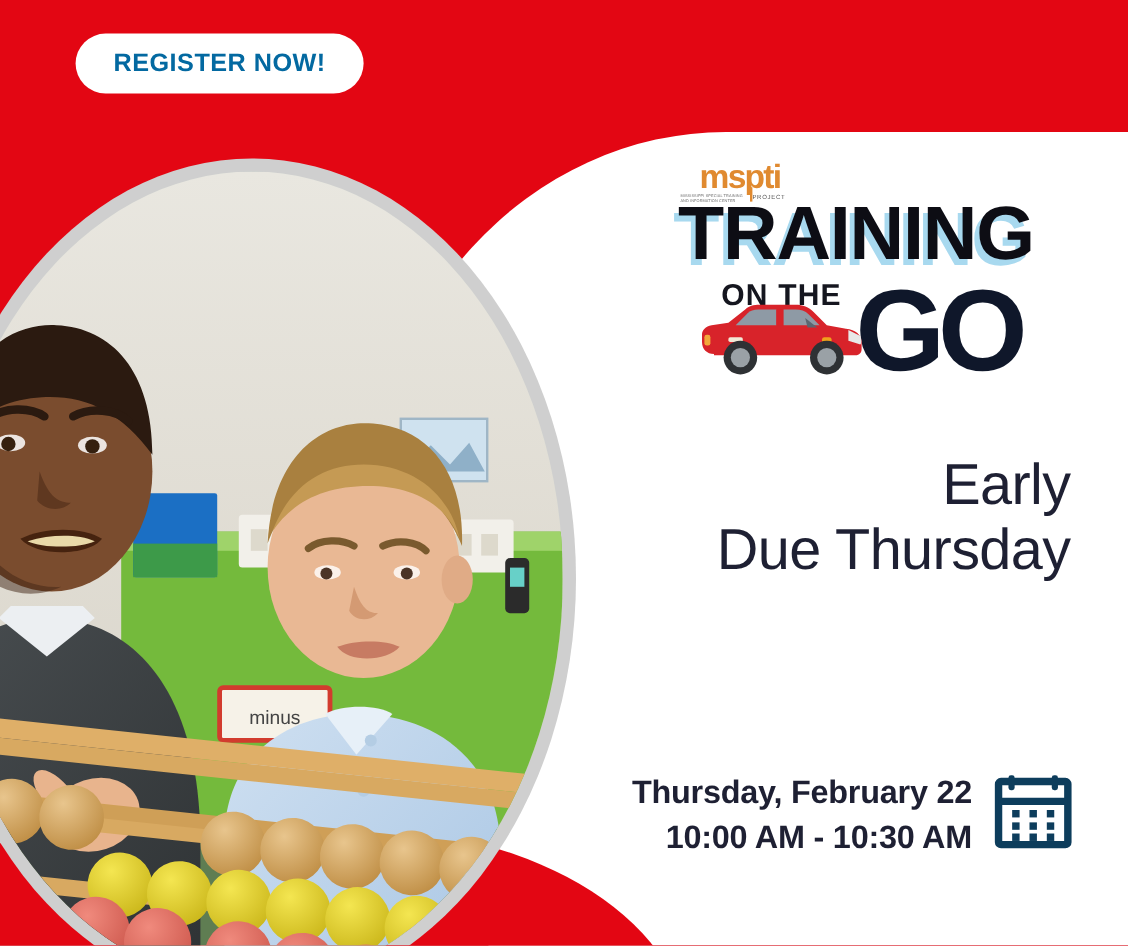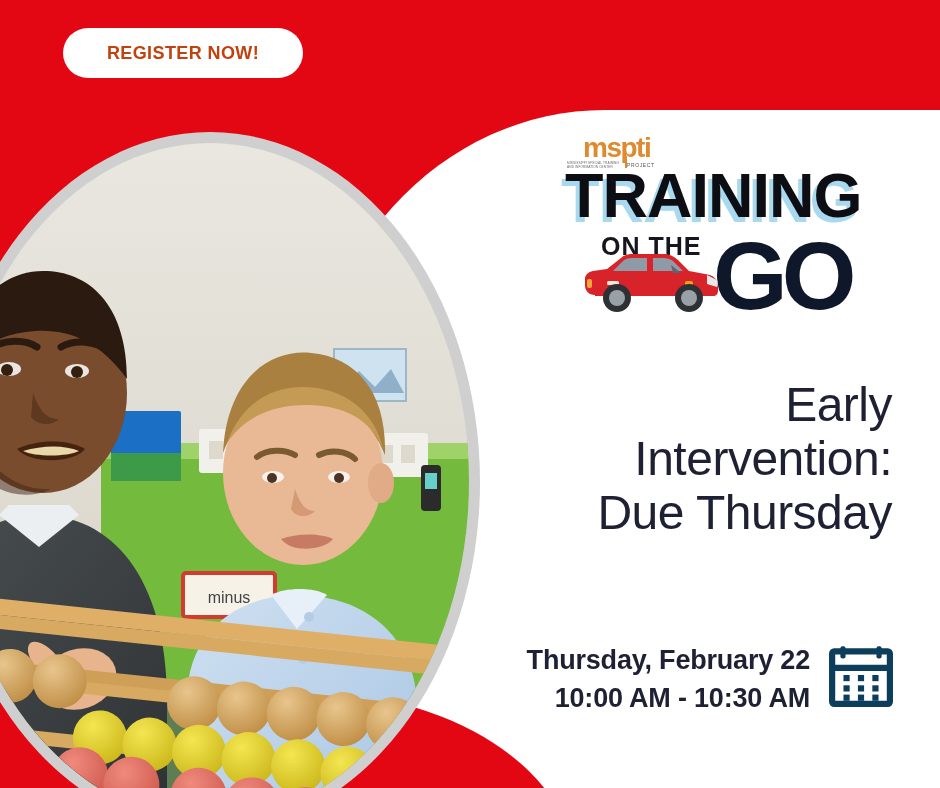--- a/index.html
+++ b/index.html
@@ -38,21 +38,21 @@
   .register-pill{
     position:absolute;
     left:63px; top:28px;
     width:240px; height:50px;
     background:#ffffff;
     border-radius:26px;
     display:flex;align-items:center;justify-content:center;
     z-index:10;
   }
   .register-pill .label{
-    font-size:18px;font-weight:bold;color:#c2410c;
+    font-size:21px;font-weight:bold;color:#0369a1;
     letter-spacing:.4px;
     font-family:"Liberation Sans",sans-serif;
   }
 
   
   .photo-wrap{
     position:absolute;
     left:-60px; top:132px;
     width:540px; height:700px;
     border-radius:50%;
@@ -369,21 +369,20 @@
       <path d="M130 24 L140 29 C141 31 141 35 140 36 L130 33 Z" fill="#e8e8e8"></path>
       <circle cx="40" cy="47" r="14" fill="#2e3134"></circle>
       <circle cx="40" cy="47" r="8" fill="#9aa1a6"></circle>
       <circle cx="112" cy="47" r="14" fill="#2e3134"></circle>
       <circle cx="112" cy="47" r="8" fill="#9aa1a6"></circle>
     </svg>
   </div>
 
   <div class="session-title">
     <div>Early</div>
-    <div>Intervention:</div>
     <div>Due Thursday</div>
   </div>
 
   <div class="datetime-row">
     <div class="datetime-text">
       <div>Thursday, February 22</div>
       <div>10:00 AM - 10:30 AM</div>
     </div>
     <svg class="cal-icon" viewBox="0 0 64 64">
       <rect x="12" y="4" width="5" height="12" rx="2" fill="#0d3d5c"></rect>

